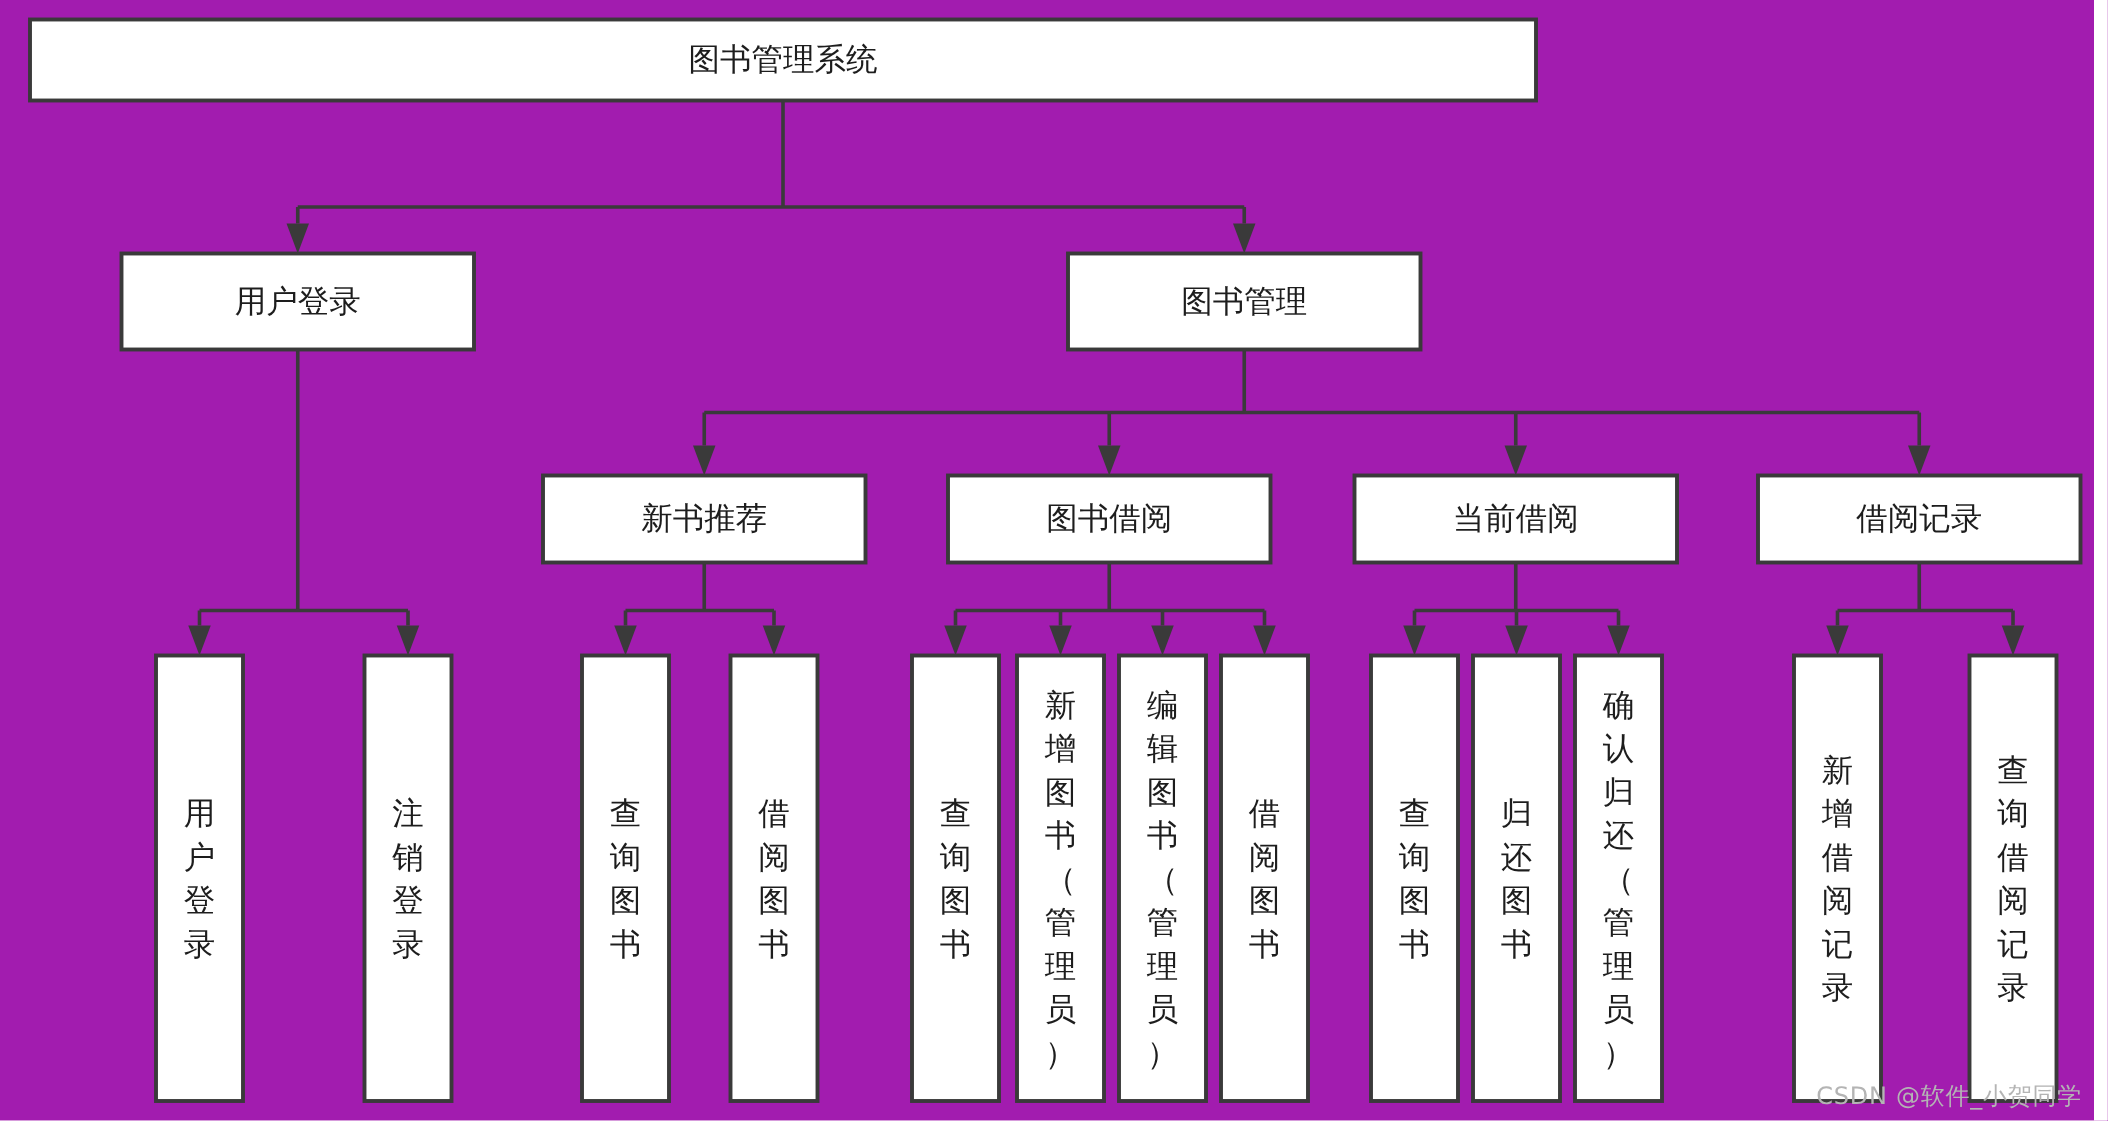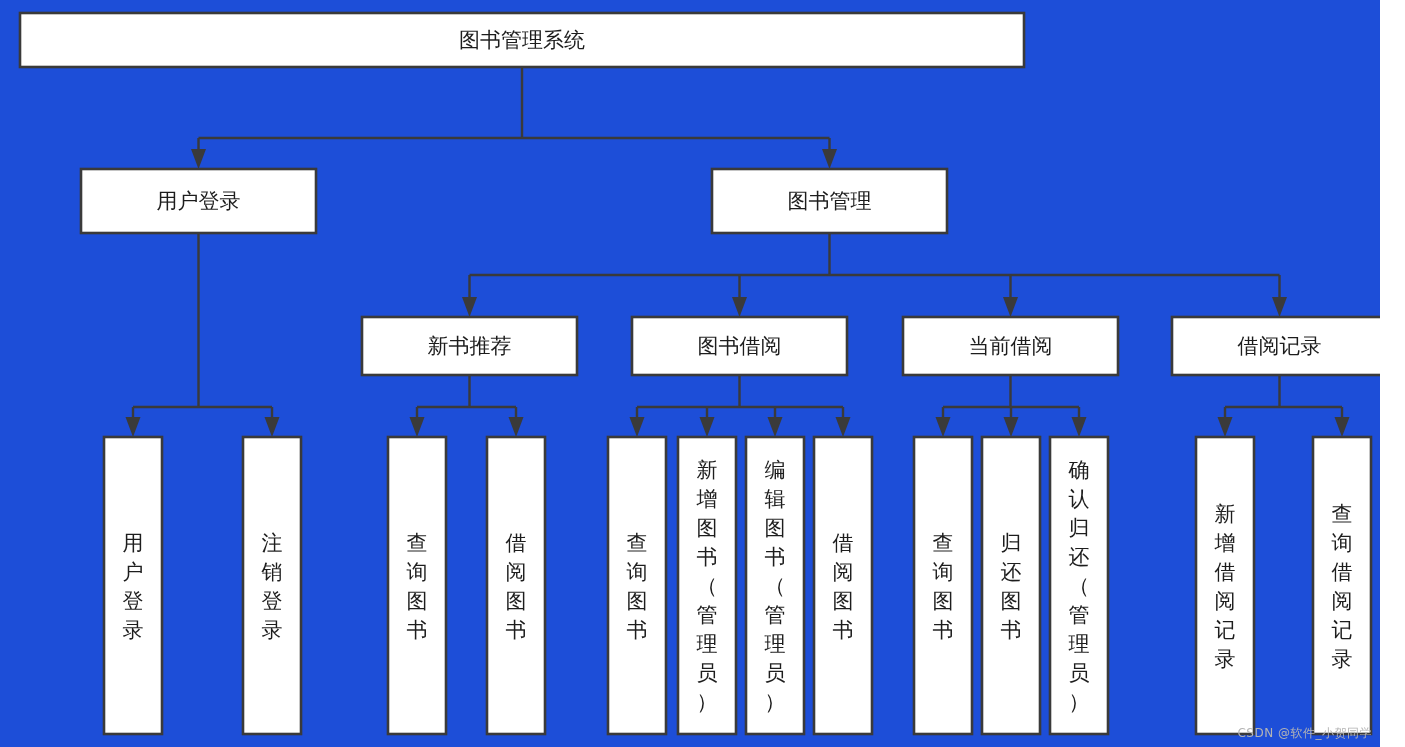--- a/index.html
+++ b/index.html
@@ -8,22 +8,23 @@
     padding: 0;
     background: #ffffff;
   }
   body {
     font-family: "DejaVu Sans", "Liberation Sans", sans-serif;
   }
   #diagram-root {
     position: relative;
     width: 1380px;
     height: 747px;
-    background: #1d4ed8;
+    background: #a21caf;
     overflow: hidden;
+    padding-left: 16px;
   }
   svg.tree-canvas {
     position: absolute;
     left: 0;
     top: 0;
     width: 1405px;
     height: 747px;
     display: block;
   }
   .node-box {
@@ -52,21 +53,21 @@
     fill: #1d1d1d;
     font-family: "DejaVu Sans", "Liberation Sans", sans-serif;
     font-size: 21px;
     text-anchor: middle;
   }
   .watermark {
     position: absolute;
     right: 8px;
     bottom: 5px;
     font-family: "DejaVu Sans", "Liberation Sans", sans-serif;
-    font-size: 12px;
+    font-size: 16px;
     color: #b4b4b4;
     letter-spacing: 0.5px;
     white-space: nowrap;
     user-select: none;
     text-align: center;
   }
 </style>
 </head>
 <body>
 

